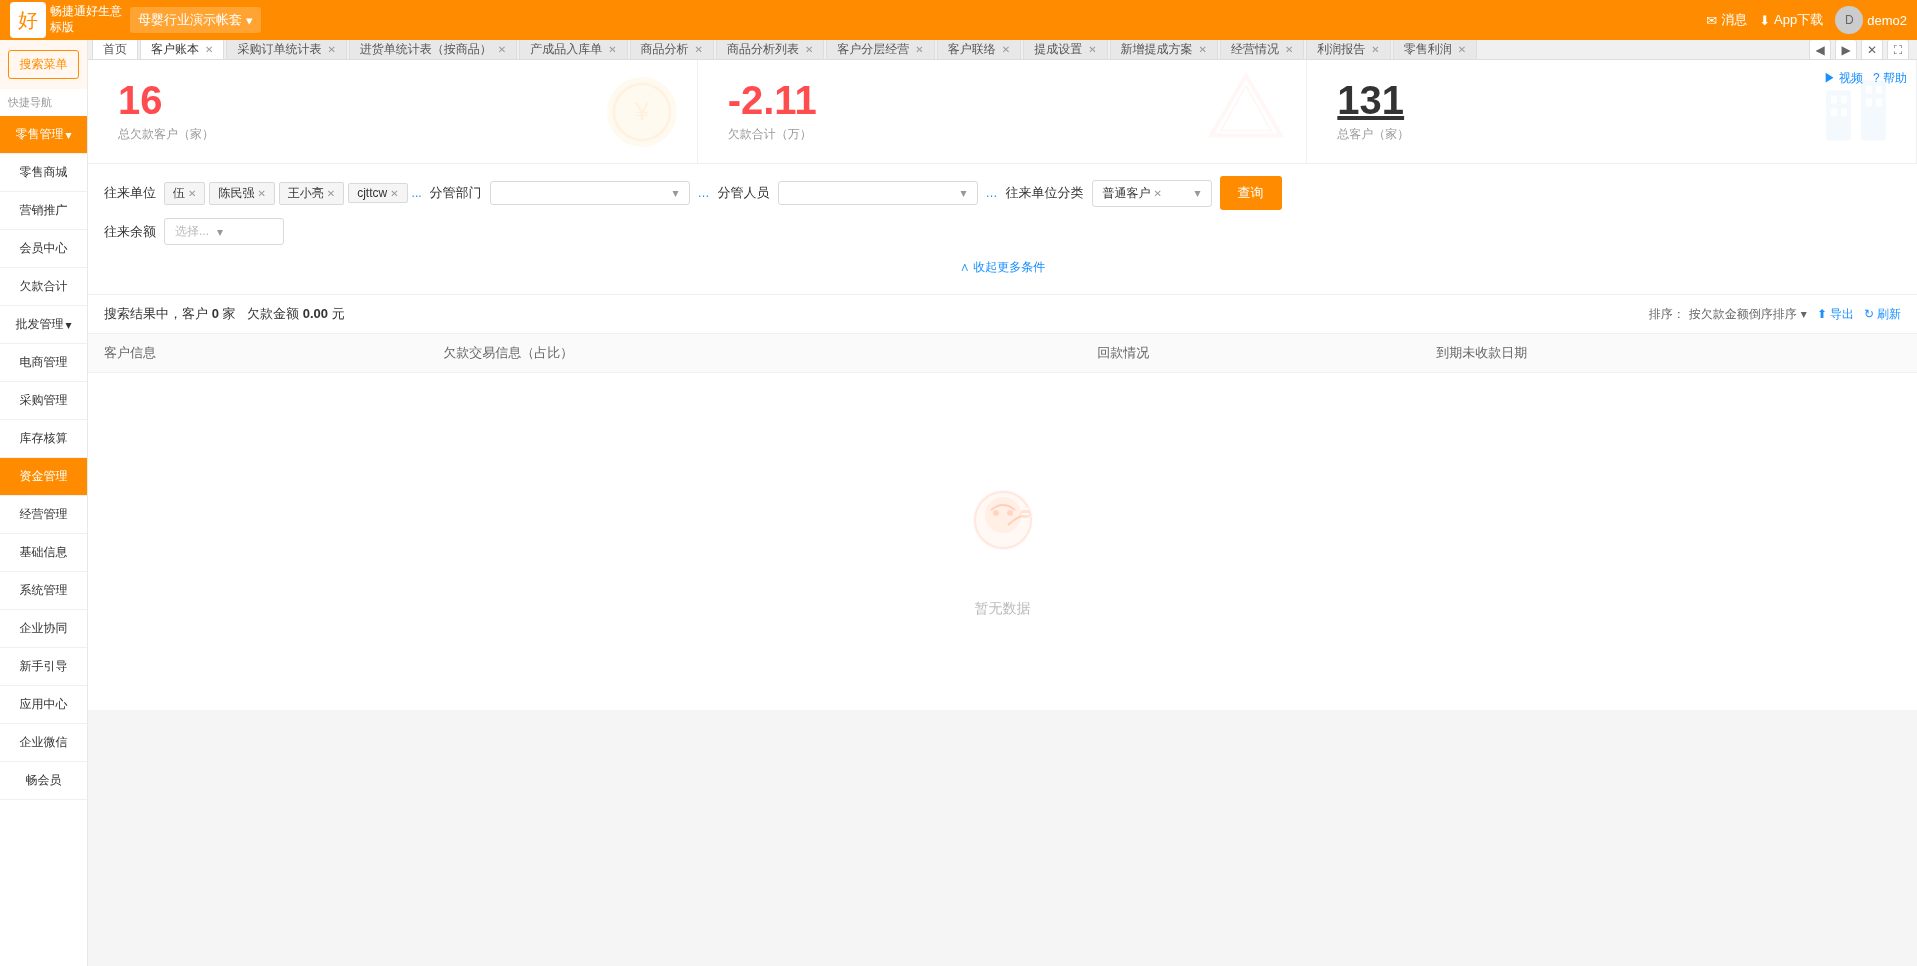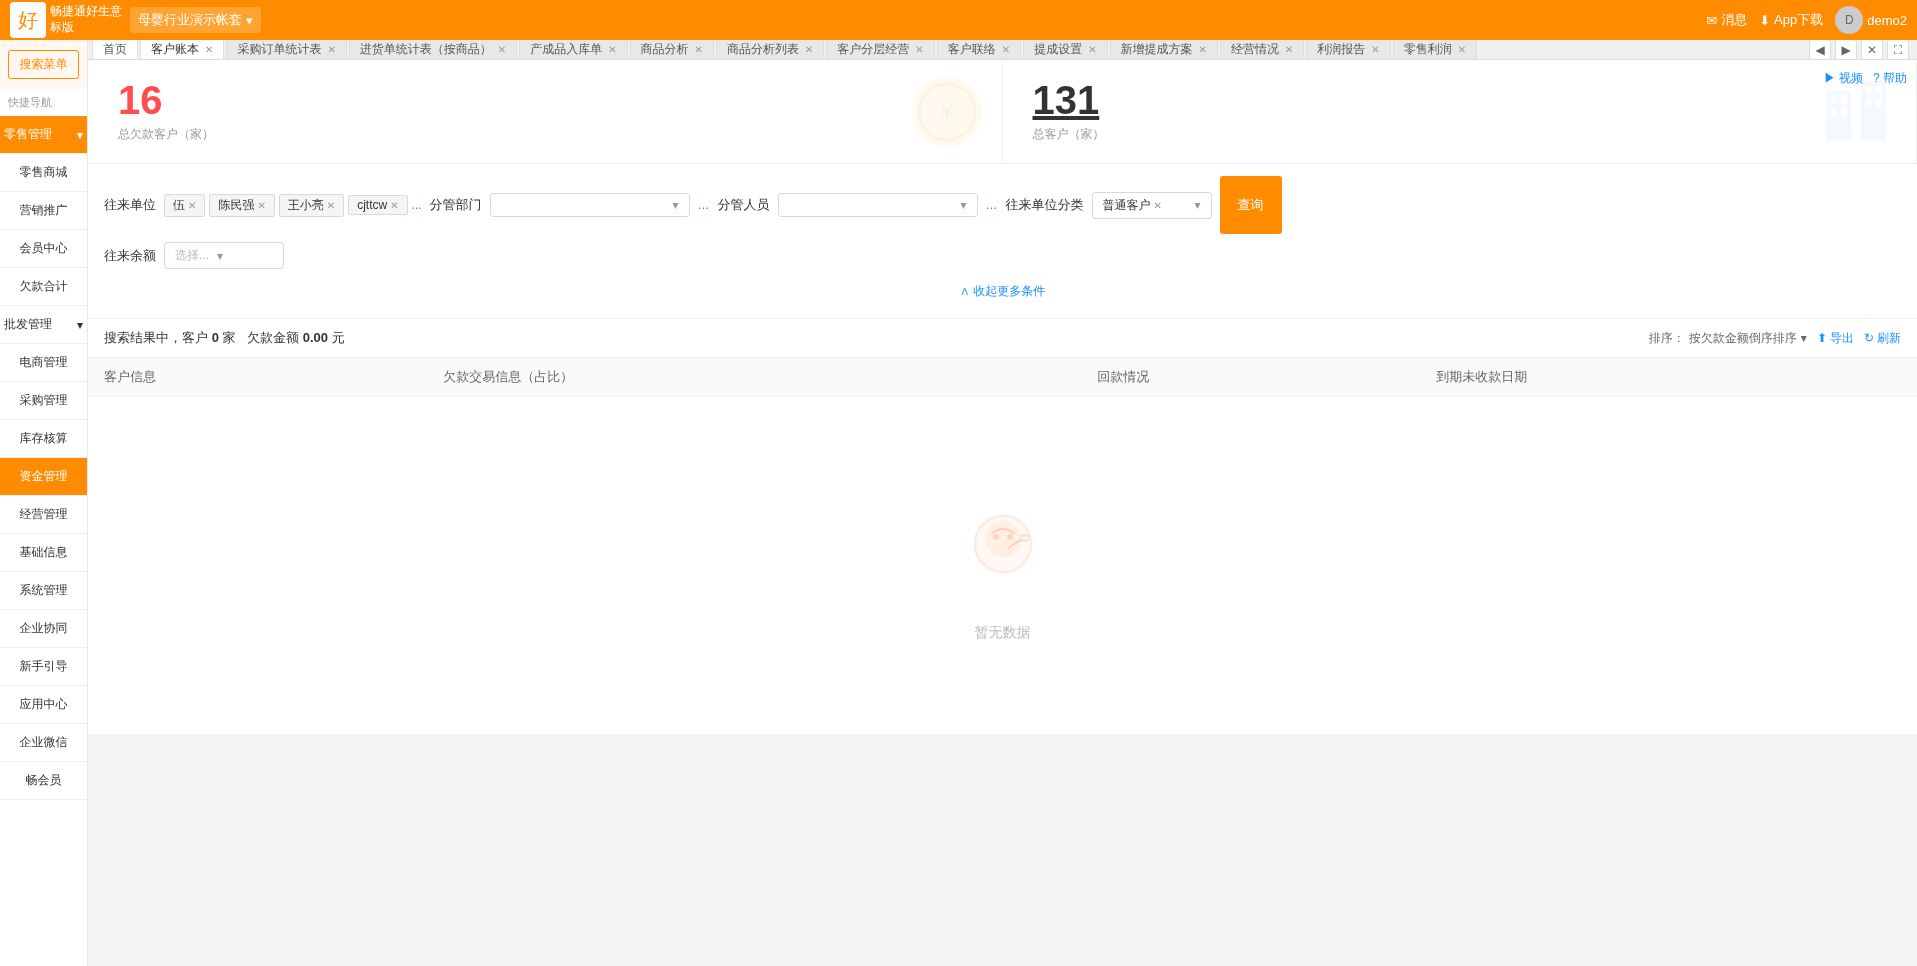--- a/index.html
+++ b/index.html
@@ -19,21 +19,21 @@
 
     .main-layout { display: flex; flex: 1; overflow: hidden; }
 
     
     .sidebar { width: 88px; background: #fff; display: flex; flex-direction: column; border-right: 1px solid #e8e8e8; overflow-y: auto; flex-shrink: 0; }
     .sidebar-search { padding: 10px 8px; background: #fff7f0; }
     .sidebar-search-btn { width: 100%; background: none; border: 1px solid #ff8c00; color: #ff8c00; padding: 5px; border-radius: 3px; font-size: 12px; cursor: pointer; }
     .sidebar-quick-nav { padding: 6px 8px; font-size: 11px; color: #999; text-align: left; cursor: pointer; }
     .sidebar-item { padding: 10px 4px; text-align: center; font-size: 12px; color: #333; cursor: pointer; border-bottom: 1px solid #f0f0f0; }
     .sidebar-item.active { background: #ff8c00; color: #fff; }
-    .sidebar-item-with-arrow { display: flex; align-items: center; justify-content: space-between; gap: 2px; }
+    .sidebar-item-with-arrow { display: flex; align-items: center; justify-content: center; gap: 2px; }
 
     
     .content-area { flex: 1; display: flex; flex-direction: column; overflow: hidden; }
 
     
     .tab-bar { height: 20px; background: #f0f0f0; display: flex; align-items: center; border-bottom: 1px solid #ddd; overflow-x: auto; flex-shrink: 0; padding: 0 4px; }
     .tab-bar::-webkit-scrollbar { height: 0; }
     .tab { display: flex; align-items: center; gap: 4px; padding: 0 10px; height: 28px; border-radius: 3px 3px 0 0; font-size: 12px; cursor: pointer; white-space: nowrap; border: 1px solid #ddd; margin-right: 2px; background: #e8e8e8; color: #555; }
     .tab.active { background: #fff; color: #333; border-bottom: 1px solid #fff; }
     .tab.home { background: #fff; }
@@ -266,20 +266,30 @@
             <div class="stat-circle" style="color:#ff8c00;background:#ffe7ba;opacity:0.2;font-size:40px;">
               <svg width="60" height="60" viewBox="0 0 60 60">
                 <circle cx="30" cy="30" r="28" fill="none" stroke="#ff8c00" stroke-width="3" opacity="0.4"></circle>
                 <text x="30" y="38" text-anchor="middle" font-size="24" fill="#ff8c00" opacity="0.5">¥</text>
               </svg>
             </div>
             <div class="stat-number">16</div>
             <div class="stat-label">总欠款客户（家）</div>
           </div>
 
+          <div class="stat-block">
+            <div style="position:absolute;right:20px;top:50%;transform:translateY(-50%);opacity:0.1;">
+              <svg width="80" height="80" viewBox="0 0 80 80">
+                <polygon points="40,5 75,65 5,65" fill="none" stroke="#ffb3b3" stroke-width="4"></polygon>
+                <polygon points="40,15 65,60 15,60" fill="none" stroke="#ffb3b3" stroke-width="2"></polygon>
+              </svg>
+            </div>
+            <div class="stat-number">-2.11</div>
+            <div class="stat-label">欠款合计（万）</div>
+          </div>
 
           <div class="stat-block">
             <div style="position:absolute;right:20px;top:50%;transform:translateY(-50%);opacity:0.12;">
               <svg width="80" height="80" viewBox="0 0 80 80">
                 <rect x="10" y="20" width="25" height="50" fill="#aad4f5" rx="2"></rect>
                 <rect x="45" y="10" width="25" height="60" fill="#aad4f5" rx="2"></rect>
                 <rect x="15" y="25" width="6" height="8" fill="#fff" rx="1"></rect>
                 <rect x="25" y="25" width="6" height="8" fill="#fff" rx="1"></rect>
                 <rect x="50" y="15" width="6" height="8" fill="#fff" rx="1"></rect>
                 <rect x="60" y="15" width="6" height="8" fill="#fff" rx="1"></rect>
@@ -344,21 +354,21 @@
 
             <span class="filter-label">往来单位分类</span>
             <div class="filter-select">
               <div class="filter-tag" style="border:none;background:none;padding:0;">
                 <span>普通客户</span>
                 <span class="tag-close">✕</span>
               </div>
               <span class="arrow">▾</span>
             </div>
 
-            <button style="background:#ff8c00;color:#fff;border:none;padding:20px 18px;border-radius:3px;cursor:pointer;font-size:13px;">查询</button>
+            <button style="background:#ff8c00;color:#fff;border:none;padding:8px 18px;border-radius:3px;cursor:pointer;font-size:13px;">查询</button>
           </div>
           <div class="filter-row">
             <span class="filter-label">往来余额</span>
             <div class="filter-input">
               <span style="color:#bbb;">选择...</span>
               <span class="arrow">▾</span>
             </div>
           </div>
           <div class="collapse-bar">
             <span>∧ </span>

